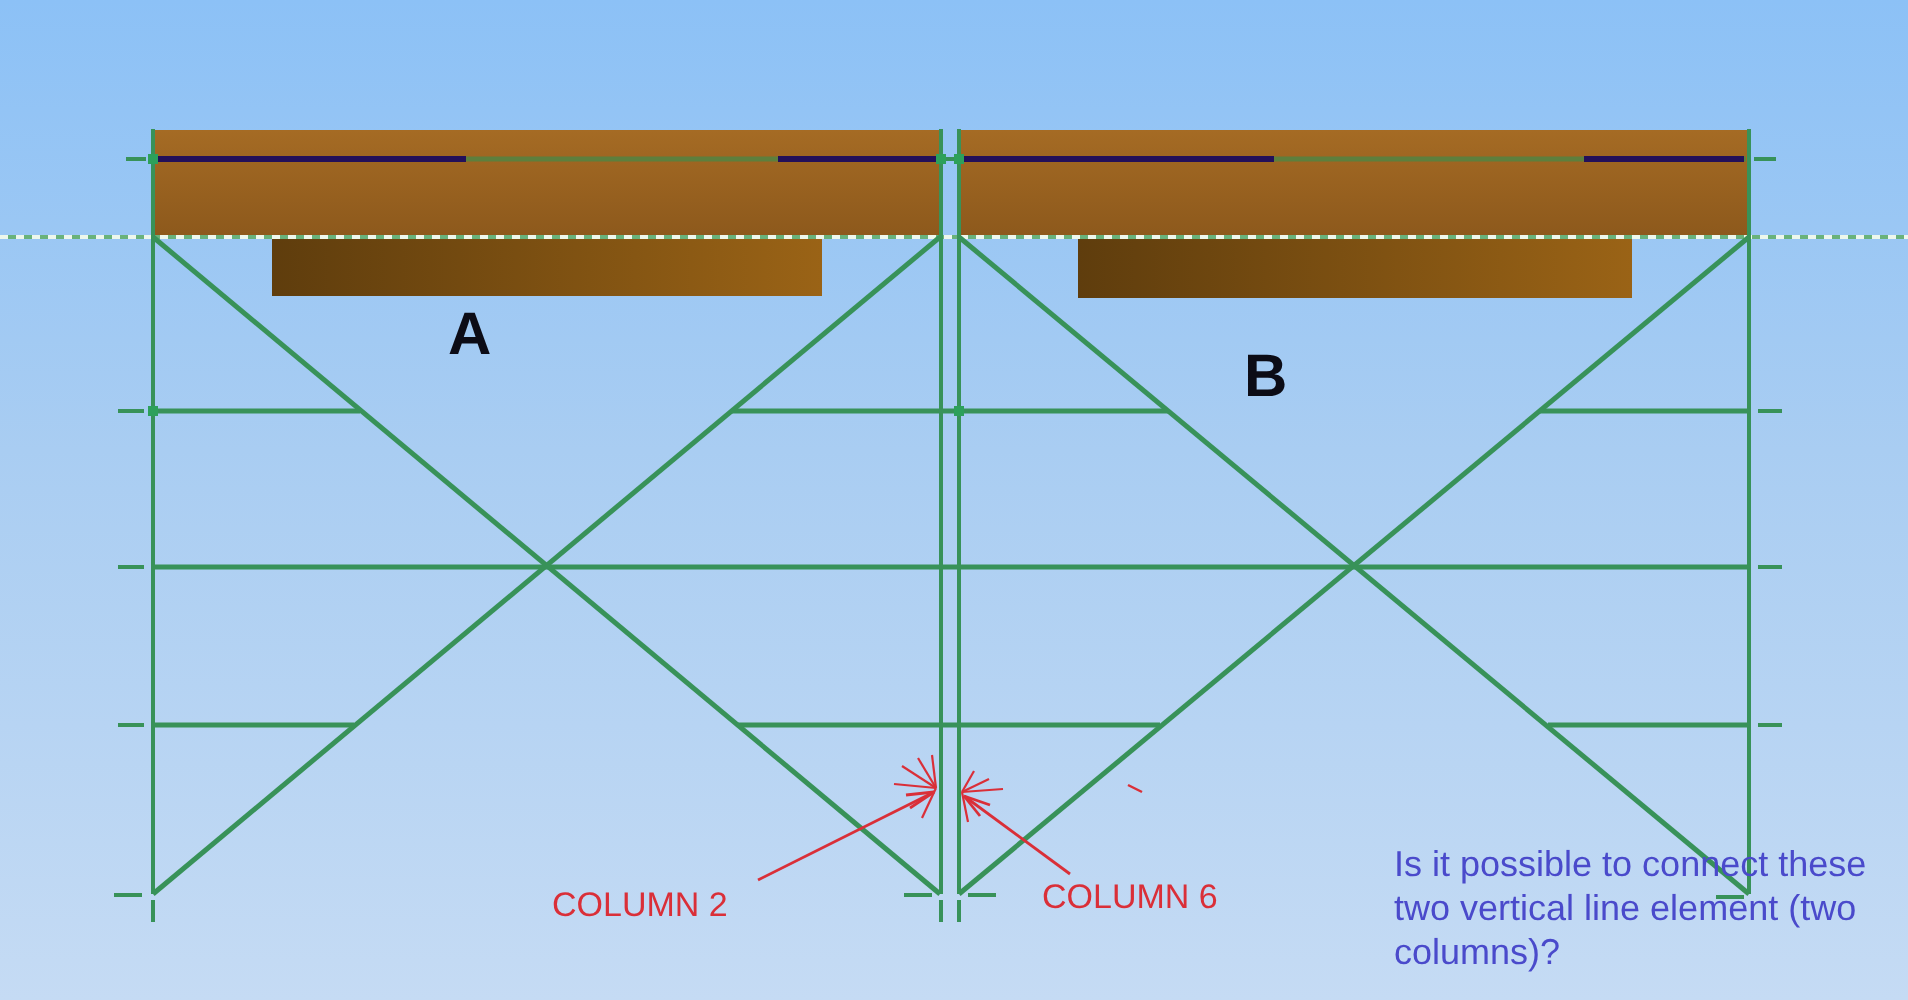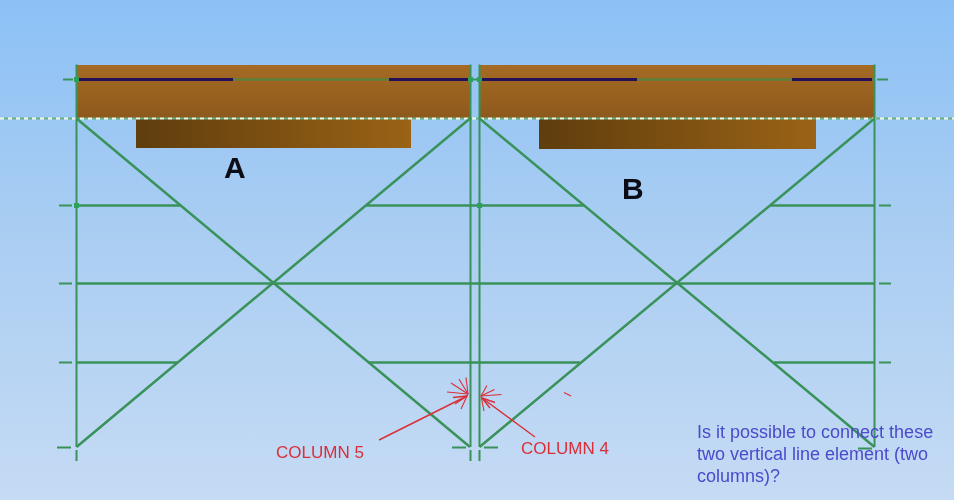--- a/index.html
+++ b/index.html
@@ -123,22 +123,22 @@
         <line x1="481" y1="396" x2="501.5" y2="394.5" stroke-width="1.1"></line>
         <line x1="481" y1="396" x2="484" y2="411" stroke-width="1.1"></line>
       </g>
       <line x1="564" y1="392.5" x2="571" y2="396" stroke-width="1.2"></line>
     </g>
   </svg>
 
   <div class="lbl frame-label" style="left:224px;top:151px;">A</div>
   <div class="lbl frame-label" style="left:622px;top:172px;">B</div>
 
-  <div class="lbl red-label" style="left:276px;top:443px;">COLUMN 5</div>
-  <div class="lbl red-label" style="left:521px;top:439px;">COLUMN 4</div>
+  <div class="lbl red-label" style="left:276px;top:443px;">COLUMN 2</div>
+  <div class="lbl red-label" style="left:521px;top:439px;">COLUMN 6</div>
 
   <div class="question">
     <div>Is it possible to connect these</div>
     <div>two vertical line element (two</div>
     <div>columns)?</div>
   </div>
 
 </div>
 
 </body></html>

